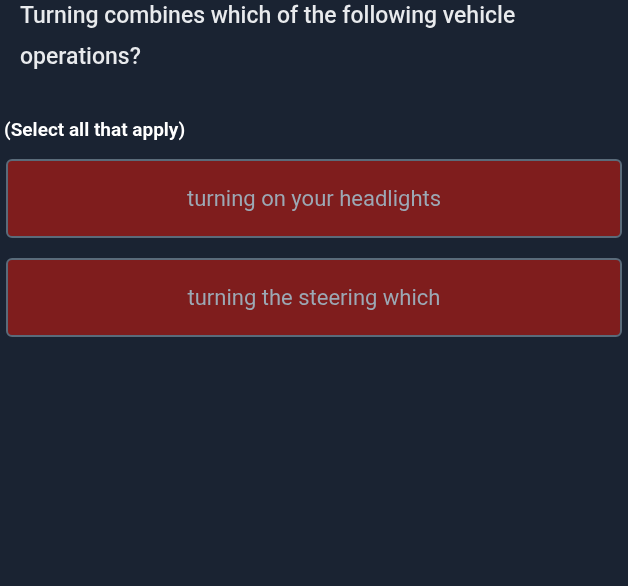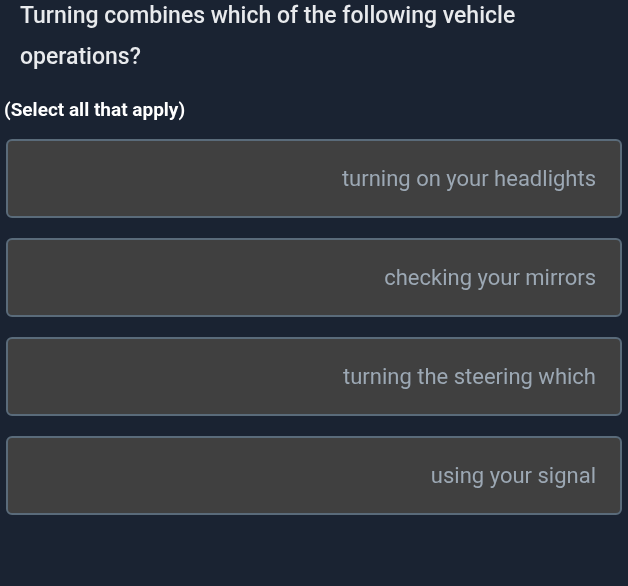--- a/index.html
+++ b/index.html
@@ -20,52 +20,50 @@
       font-weight: 500;
       line-height: 1.8;
       padding: 0 20px 0 20px;
       margin-top: -5px;
     }
     .instruction-text {
       color: #ffffff;
       font-size: 19px;
       font-weight: 700;
       padding: 0 4px;
-      margin-top: 20px;
+      margin-top: 40px;
       margin-bottom: 18px;
     }
     .options-container {
       padding: 0 6px;
     }
     .option-button {
       display: block;
       width: 100%;
-      background-color: #404040;
+      background-color: #7f1d1d;
       border: 2px solid #5a6b7a;
       border-radius: 6px;
       color: #9ca8b4;
       font-size: 22px;
       font-weight: 400;
-      text-align: right;
+      text-align: center;
       padding: 25px 24px;
       margin-bottom: 20px;
       cursor: pointer;
       font-family: inherit;
     }
   </style>
 </head>
 <body>
 
 <div class="question-text">Turning combines which of the following vehicle operations?</div>
 
 <div class="instruction-text">(Select all that apply)</div>
 
 <div class="options-container">
 
   <button class="option-button">turning on your headlights</button>
 
-  <button class="option-button">checking your mirrors</button>
 
   <button class="option-button">turning the steering which</button>
 
-  <button class="option-button">using your signal</button>
 
 </div>
 
 </body></html>

